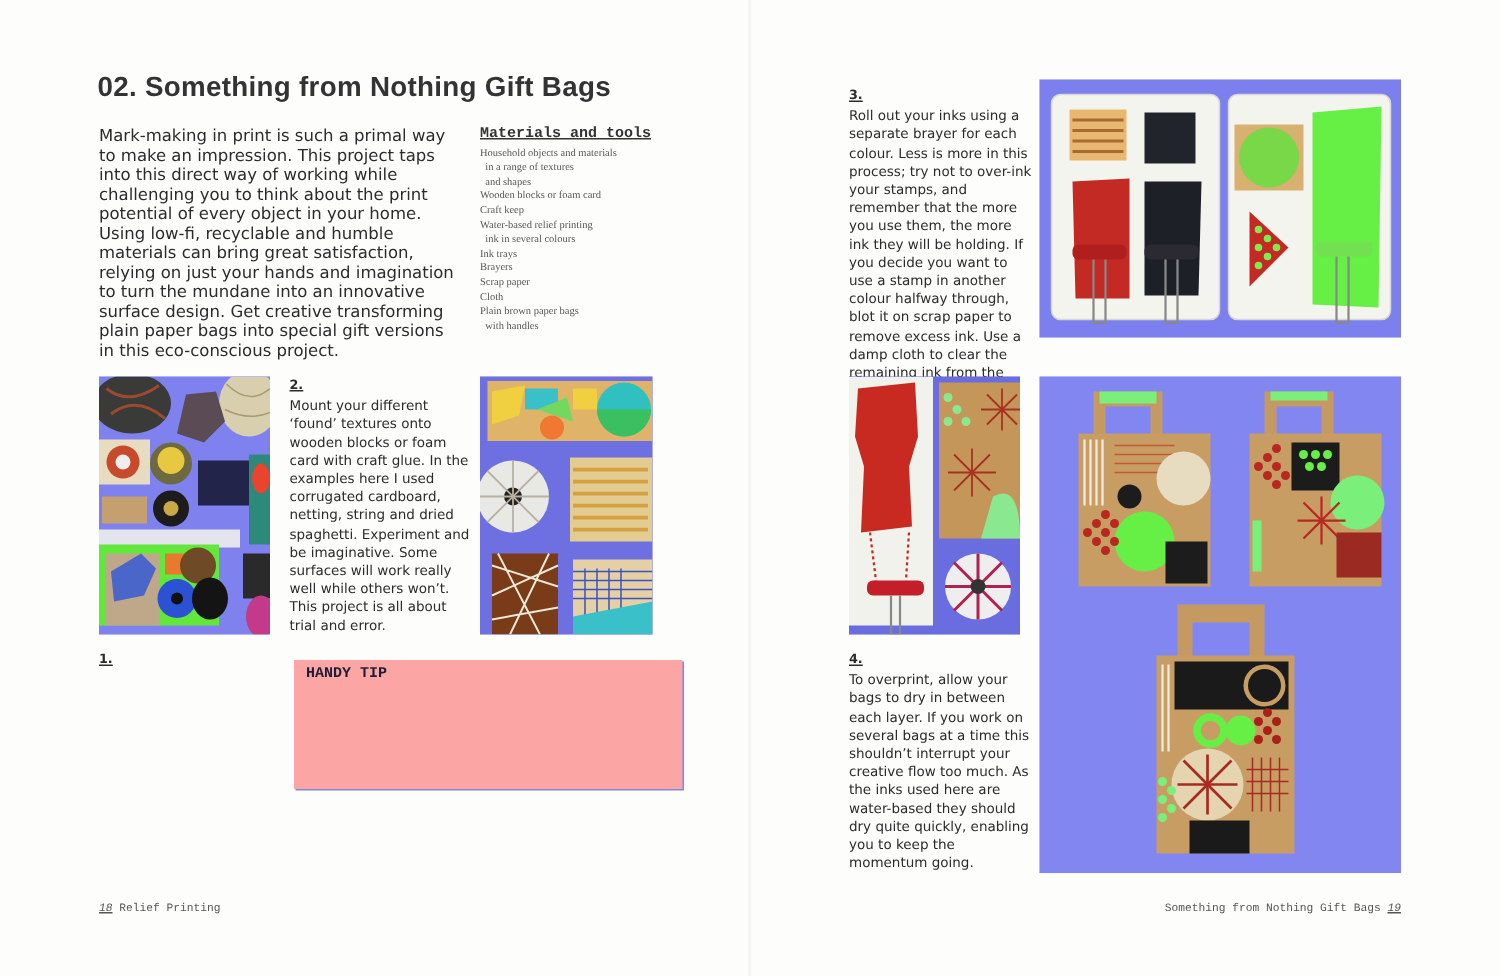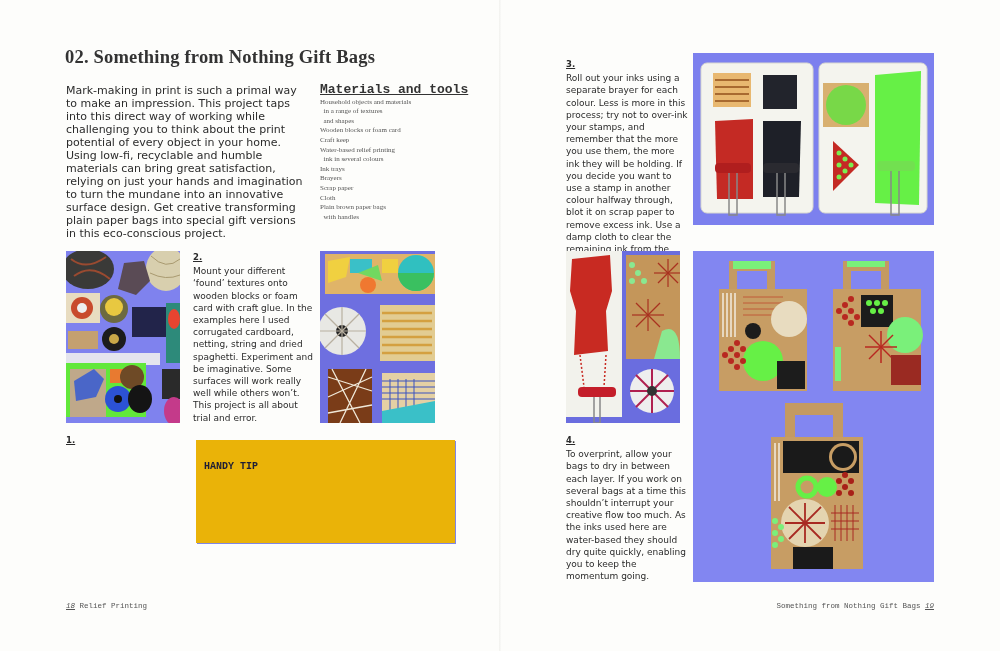--- a/index.html
+++ b/index.html
@@ -1,33 +1,33 @@
 <!DOCTYPE html>
 <html><head>
 <meta charset="utf-8">
 <style>
   * { box-sizing: border-box; margin: 0; padding: 0; }
   html, body { width: 1000px; height: 651px; background: #ffffff; overflow: hidden; }
   body { position: relative; font-family: "DejaVu Sans", sans-serif; color: #222; }
   .spread { position: absolute; left: 0; top: 0; width: 1000px; height: 651px; background: #fdfdfb; }
   .gutter { position: absolute; left: 499px; top: 0; width: 2px; height: 651px; background: linear-gradient(to right, #f1f1ee, #fafaf8); }
   .abs { position: absolute; }
-  .title { left: 65px; top: 47px; font-family: Liberation Serif, serif; font-size: 18.5px; color: #333; letter-spacing: 0.2px; white-space: nowrap; }
+  .title { left: 65px; top: 47px; font-family: Liberation Sans, sans-serif; font-size: 18.5px; color: #333; letter-spacing: 0.2px; white-space: nowrap; }
   .body { font-family: "DejaVu Sans", sans-serif; font-size: 11px; line-height: 13px; color: #2b2b2b; }
   .intro { left: 66px; top: 84px; width: 242px; }
   .mats { left: 320px; top: 85px; width: 150px; font-family: "Liberation Mono", monospace; font-size: 7px; line-height: 9.6px; color: #555; }
-  .mats h4 { font-size: 13px; font-weight: bold; color: #333; text-decoration: underline; margin-bottom: 3px; }
+  .mats h4 { font-size: 10px; font-weight: bold; color: #333; text-decoration: underline; margin-bottom: 3px; }
   .mats .row { white-space: pre; font-family: Liberation Serif, serif; }
   .step { font-size: 9px; line-height: 12.2px; }
   .step .num { display: block; font-weight: bold; font-size: 8.5px; text-decoration: underline; margin-bottom: 2px; }
   .step1 { left: 66px; top: 434px; width: 122px; }
   .step2 { left: 193px; top: 251px; width: 122px; }
   .step3 { left: 566px; top: 58px; width: 122px; }
   .step4 { left: 566px; top: 434px; width: 122px; }
-  .tip { left: 196px; top: 440px; width: 259px; height: 103px; background: #eab308; padding: 21px 8px; font-family: "Liberation Mono", monospace; font-weight: bold; color: #1d1d35; font-size: 9.6px; line-height: 12.3px; box-shadow: 1px 1px 0 #7f86e6; }
+  .tip { left: 196px; top: 440px; width: 259px; height: 86px; background: #fca5a5; padding: 4px 8px; font-family: "Liberation Mono", monospace; font-weight: bold; color: #1d1d35; font-size: 9.6px; line-height: 12.3px; box-shadow: 1px 1px 0 #7f86e6; }
   .tip h4 { font-size: 10px; margin-bottom: 1px; }
   .footer { top: 602px; font-family: "Liberation Mono", monospace; font-size: 7.5px; color: #555; white-space: nowrap; }
   .footer u { text-decoration: underline; font-style: italic; }
   .fl { left: 66px; }
   .fr { right: 66px; }
   .photo { position: absolute; overflow: hidden; background: #7a7ff0; }
   
   .p1 { left: 66px; top: 251px; width: 114px; height: 172px; background: #7f82ee; }
   .p2 { left: 320px; top: 251px; width: 115px; height: 172px; background: #6e6fe0; }
   .p3 { left: 693px; top: 53px; width: 241px; height: 172px; background: #7c80ee; }

